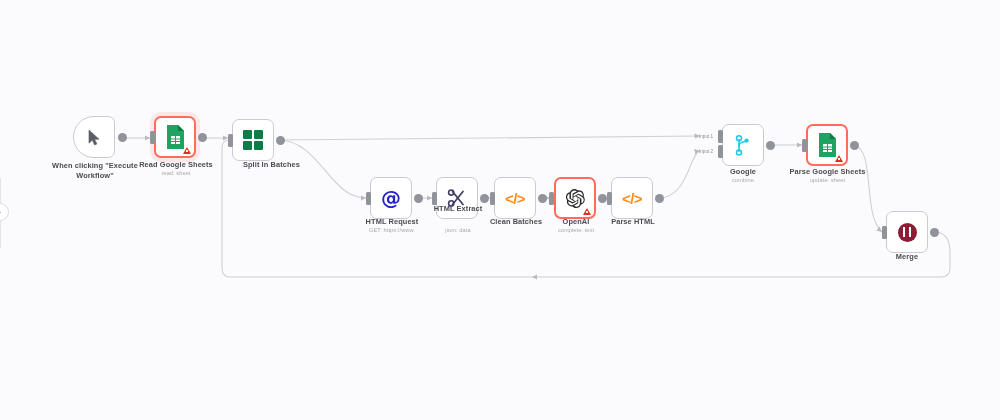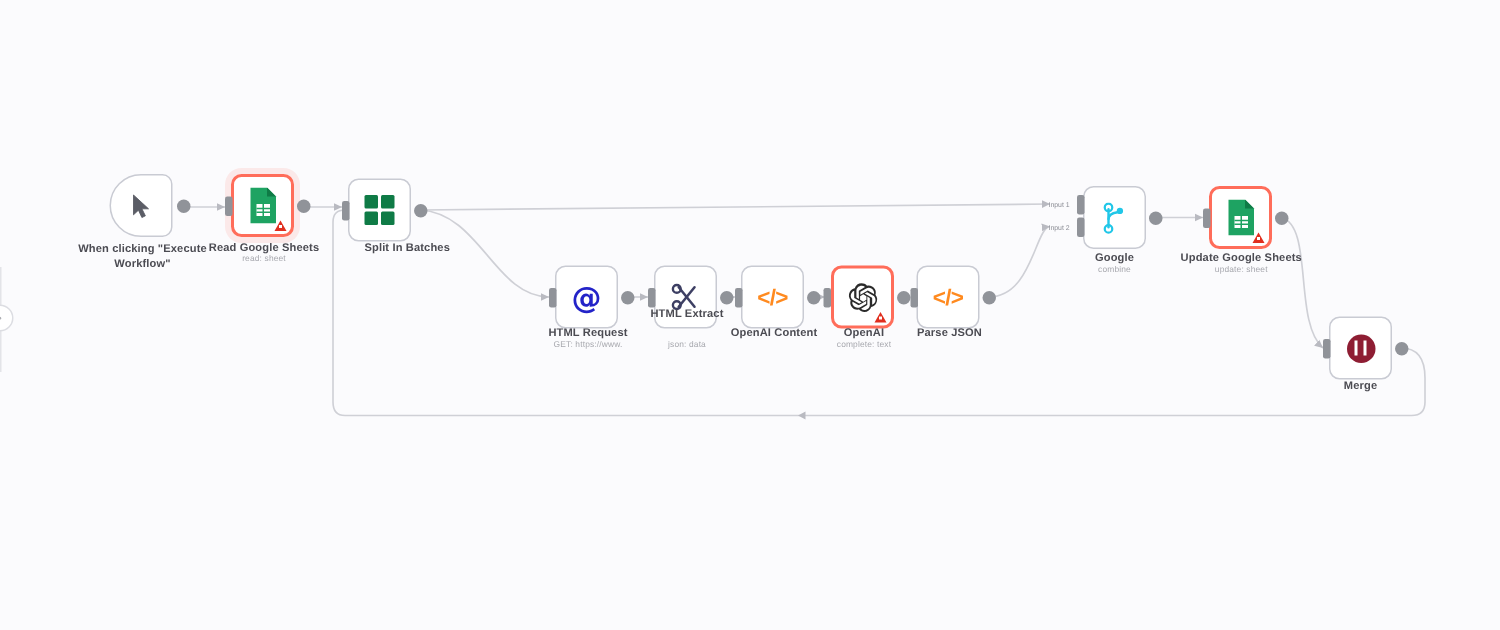--- a/index.html
+++ b/index.html
@@ -239,21 +239,21 @@
   <div class="stub-in" style="left:432px; top:192px;"></div>
   <div class="dot-out" style="left:480px; top:194px;"></div>
   <div class="nlabel" style="left:412px; top:204px; width:92px;">HTML Extract</div>
   <div class="nsub" style="left:412px; top:227px; width:92px;">json: data</div>
 
   <div class="node" style="left:494px; top:177px;">
     <span class="codeico">&lt;/&gt;</span>
   </div>
   <div class="stub-in" style="left:490px; top:192px;"></div>
   <div class="dot-out" style="left:538px; top:194px;"></div>
-  <div class="nlabel" style="left:470px; top:217px; width:92px;">OpenAI Content</div>
+  <div class="nlabel" style="left:470px; top:217px; width:92px;">Clean Batches</div>
 
   <div class="node error" style="left:554px; top:177px;">
     <svg class="ico" width="21" height="21" viewBox="0 0 24 24">
       <path d="M21.3,9.8c0.5-1.5,0.3-3.1-0.5-4.4c-1.2-2.1-3.6-3.1-5.9-2.6C13.8,1.6,12.3,1,10.7,1
                C8.3,1,6.2,2.5,5.5,4.8C3.9,5.1,2.6,6.1,1.8,7.5c-1.2,2.1-0.9,4.7,0.6,6.5c-0.5,1.5-0.3,3.1,0.5,4.4
                c1.2,2.1,3.6,3.1,5.9,2.6c1,1.2,2.5,1.8,4.1,1.8c2.4,0,4.5-1.5,5.2-3.8c1.6-0.3,2.9-1.3,3.7-2.7
                C23.1,14.2,22.8,11.6,21.3,9.8z M12.9,21.3c-0.9,0-1.8-0.3-2.6-0.9l0.1-0.1l4.3-2.5c0.2-0.1,0.4-0.4,0.4-0.6v-6.1
                l1.8,1.1c0,0,0.1,0.1,0.1,0.1v5c0,2.2-1.8,4-4,4zM4.2,17.6c-0.5-0.8-0.6-1.7-0.4-2.6l0.1,0.1l4.3,2.5
                c0.2,0.1,0.5,0.1,0.7,0l5.3-3.1v2.1c0,0.1,0,0.1-0.1,0.1l-4.4,2.5C7.8,20.3,5.3,19.5,4.2,17.6z
                M3.1,8.4C3.6,7.6,4.3,7,5.1,6.7v5.1c0,0.3,0.1,0.5,0.4,0.6l5.3,3l-1.8,1c0,0-0.1,0-0.1,0L4.4,13.9
@@ -268,21 +268,21 @@
   <div class="stub-in" style="left:549px; top:192px;"></div>
   <div class="dot-out" style="left:598px; top:194px;"></div>
   <div class="nlabel" style="left:530px; top:217px; width:92px;">OpenAI</div>
   <div class="nsub" style="left:530px; top:227px; width:92px;">complete: text</div>
 
   <div class="node" style="left:611px; top:177px;">
     <span class="codeico">&lt;/&gt;</span>
   </div>
   <div class="stub-in" style="left:607px; top:192px;"></div>
   <div class="dot-out" style="left:655px; top:194px;"></div>
-  <div class="nlabel" style="left:587px; top:217px; width:92px;">Parse JSON</div>
+  <div class="nlabel" style="left:587px; top:217px; width:92px;">Parse HTML</div>
 
   <div class="node" style="left:722px; top:124px;">
     <svg class="ico" width="19" height="21" viewBox="0 0 19 21">
       <g stroke="#21c7e8" stroke-width="1.6" fill="none" stroke-linecap="round">
         <line x1="5" y1="4.5" x2="5" y2="16.5"></line>
         <path d="M5,11 C5,8 8,7 11,6.5"></path>
       </g>
       <circle cx="5" cy="3.3" r="2.5" fill="none" stroke="#21c7e8" stroke-width="1.5"></circle>
       <circle cx="5" cy="17.6" r="2.5" fill="none" stroke="#21c7e8" stroke-width="1.5"></circle>
       <circle cx="12.6" cy="5.6" r="2.1" fill="#21c7e8"></circle>
@@ -304,21 +304,21 @@
       <g stroke="#1ea362" stroke-width="1">
         <line x1="6" y1="14" x2="15" y2="14"></line>
         <line x1="6" y1="16.5" x2="15" y2="16.5"></line>
         <line x1="10.5" y1="11" x2="10.5" y2="19"></line>
       </g>
     </svg>
     <div class="warn"></div>
   </div>
   <div class="stub-in" style="left:802px; top:139px;"></div>
   <div class="dot-out" style="left:850px; top:141px;"></div>
-  <div class="nlabel" style="left:775px; top:167px; width:105px;">Update Google Sheets</div>
+  <div class="nlabel" style="left:775px; top:167px; width:105px;">Parse Google Sheets</div>
   <div class="nsub" style="left:775px; top:177px; width:105px;">update: sheet</div>
 
   <div class="node" style="left:886px; top:211px;">
     <span class="pausebox">
         <i></i>
         <i></i>
       </span>
   </div>
   <div class="stub-in" style="left:882px; top:226px;"></div>
   <div class="dot-out" style="left:930px; top:228px;"></div>

